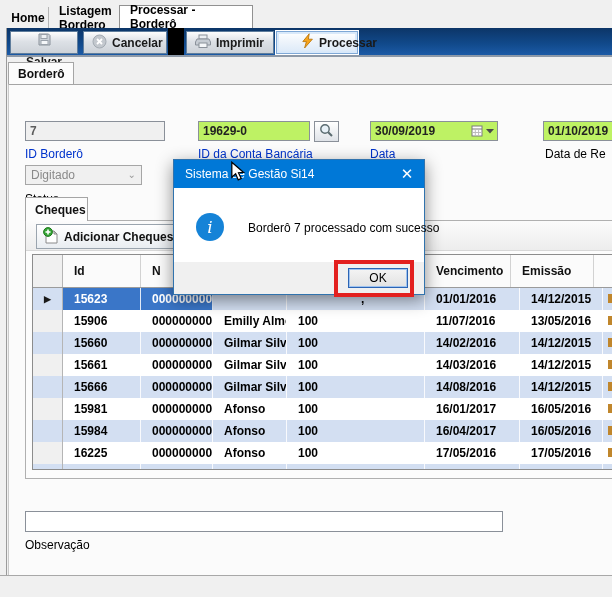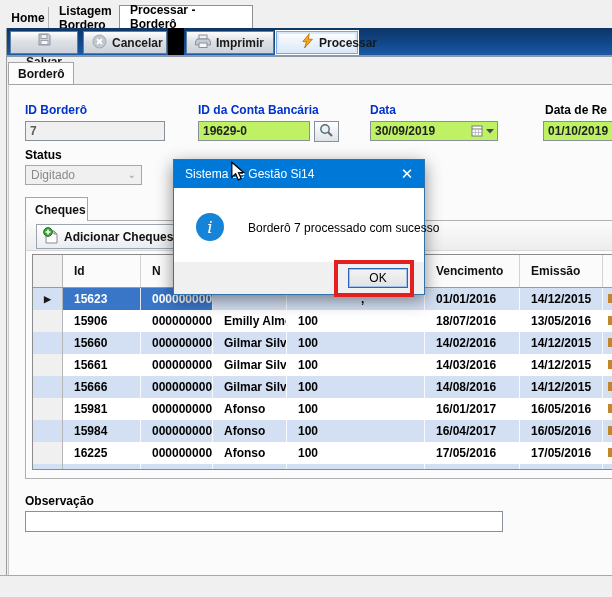--- a/index.html
+++ b/index.html
@@ -20,21 +20,21 @@
   .tbtn svg{flex:0 0 auto;}
   
   .left-edge{position:absolute;left:6px;top:28px;width:1px;height:547px;background:#9b9b9b;}
   .bordero-tab{position:absolute;left:8px;top:62px;width:66px;height:22px;background:#fcfcfc;
     border:1px solid #a5a5a5;border-bottom:none;display:flex;align-items:center;padding-left:9px;
     box-sizing:border-box;font-weight:bold;}
   .tab-page{position:absolute;left:8px;top:84px;width:604px;height:491px;background:#fbfbfb;
     border-top:1px solid #a5a5a5;border-left:1px solid #c9c9c9;box-sizing:border-box;}
   .bottom-strip{position:absolute;left:0;top:575px;width:612px;height:22px;background:#f0f0f0;border-top:1px solid #a8a8a8;box-sizing:border-box;}
   
-  .flabel{position:absolute;font-weight:bold;color:#000;white-space:nowrap;}
+  .flabel{position:absolute;font-weight:normal;color:#000;white-space:nowrap;margin-top:44px;}
   .flabel.blue{color:#0033cc;}
   .tbox{position:absolute;height:20px;border:1px solid #8a9099;background:#bef264;box-sizing:border-box;
     font-family:"Liberation Sans",sans-serif;font-size:12px;font-weight:bold;padding:0 4px;color:#222;}
   .tbox.dis{background:#f0f0f0;color:#5d5d5d;}
   .sq-btn{position:absolute;width:25px;height:21px;background:linear-gradient(#ffffff,#dfe3e8);
     border:1px solid #8a9099;box-sizing:border-box;display:flex;align-items:center;justify-content:center;cursor:default;}
   .dp-icon{position:absolute;right:3px;top:3px;display:flex;align-items:center;gap:3px;}
   .combo{position:absolute;height:20px;border:1px solid #a6a6a6;background:#f0f0f0;color:#8a8a8a;
     box-sizing:border-box;display:flex;align-items:center;padding-left:5px;}
   .combo .chev{position:absolute;right:5px;top:3px;color:#9a9a9a;font-size:10px;}
@@ -205,42 +205,42 @@
     <span>Adicionar Cheques</span>
   </div>
 
   <div class="grid">
     <div class="ghead">
         <div class="hcell ind" style="width: 30px;"></div>
         <div class="hcell" style="width: 78px;">Id</div>
         <div class="hcell" style="width: 72px;">N</div>
         <div class="hcell" style="width: 74px;"></div>
         <div class="hcell" style="width: 138px;"></div>
-        <div class="hcell" style="width: 95px; padding-left: 11px;">Vencimento</div>
+        <div class="hcell" style="width: 86px; padding-left: 11px;">Vencimento</div>
         <div class="hcell" style="width: 83px;">Emissão</div>
         <div class="hcell" style="width: 40px;"></div>
       </div>
     <div class="gbody">
         <div class="grow altrow">
           <div class="gcell ind" style="width: 30px;">▶</div>
           <div class="gcell sel" style="width: 78px;">15623</div>
           <div class="gcell sel" style="width: 72px;">0000000000...</div>
           <div class="gcell" style="width: 74px;"></div>
           <div class="gcell pad74" style="width: 138px;">,</div>
           <div class="gcell" style="width: 95px;">01/01/2016</div>
           <div class="gcell" style="width: 83px;">14/12/2015</div>
           <div class="gcell extra" style="width: 40px;"></div>
         </div>
         <div class="grow">
           <div class="gcell ind" style="width: 30px;"></div>
           <div class="gcell" style="width: 78px;">15906</div>
           <div class="gcell" style="width: 72px;">0000000000...</div>
           <div class="gcell" style="width: 74px;">Emilly Almeid...</div>
           <div class="gcell" style="width: 138px;">100</div>
-          <div class="gcell" style="width: 95px;">18/07/2016</div>
+          <div class="gcell" style="width: 95px;">11/07/2016</div>
           <div class="gcell" style="width: 83px;">13/05/2016</div>
           <div class="gcell extra" style="width: 40px;"></div>
         </div>
         <div class="grow altrow">
           <div class="gcell ind" style="width: 30px;"></div>
           <div class="gcell" style="width: 78px;">15660</div>
           <div class="gcell" style="width: 72px;">0000000000...</div>
           <div class="gcell" style="width: 74px;">Gilmar Silva ...</div>
           <div class="gcell" style="width: 138px;">100</div>
           <div class="gcell" style="width: 95px;">14/02/2016</div>

